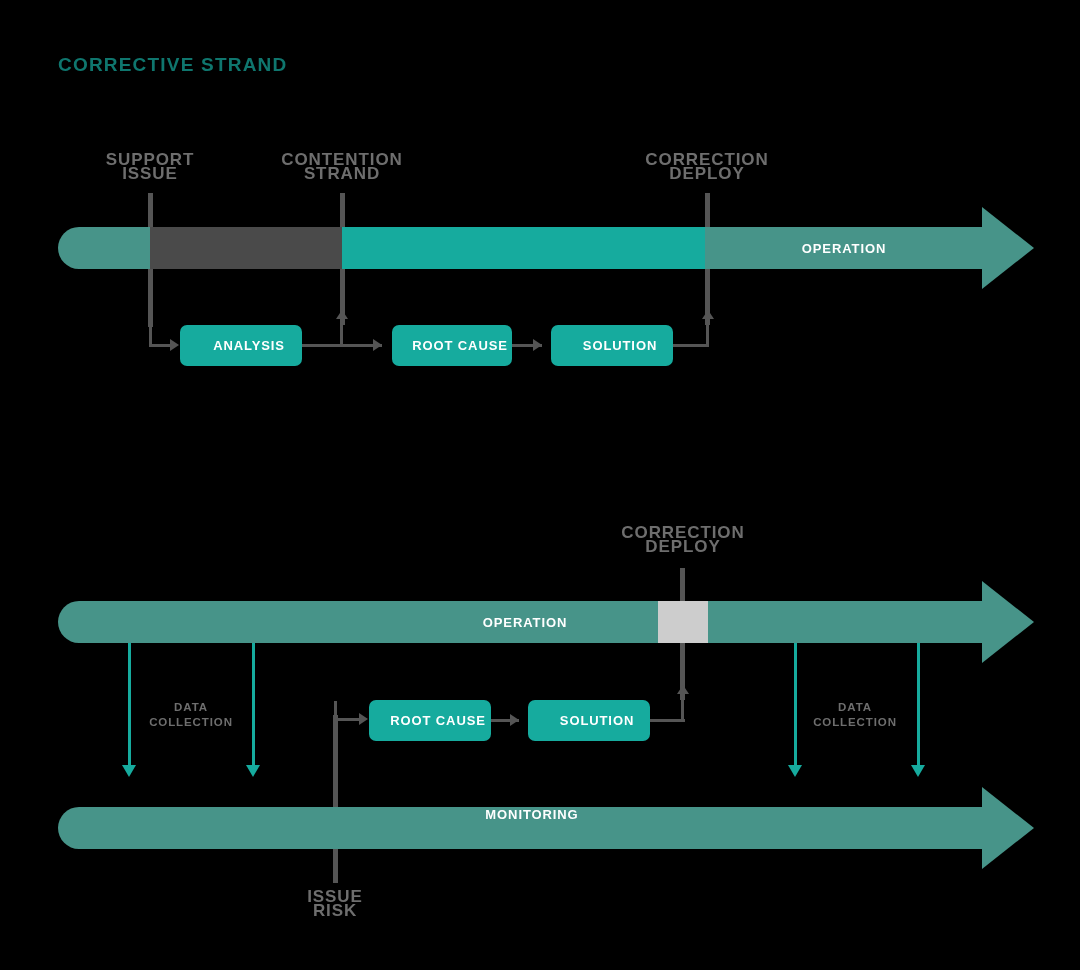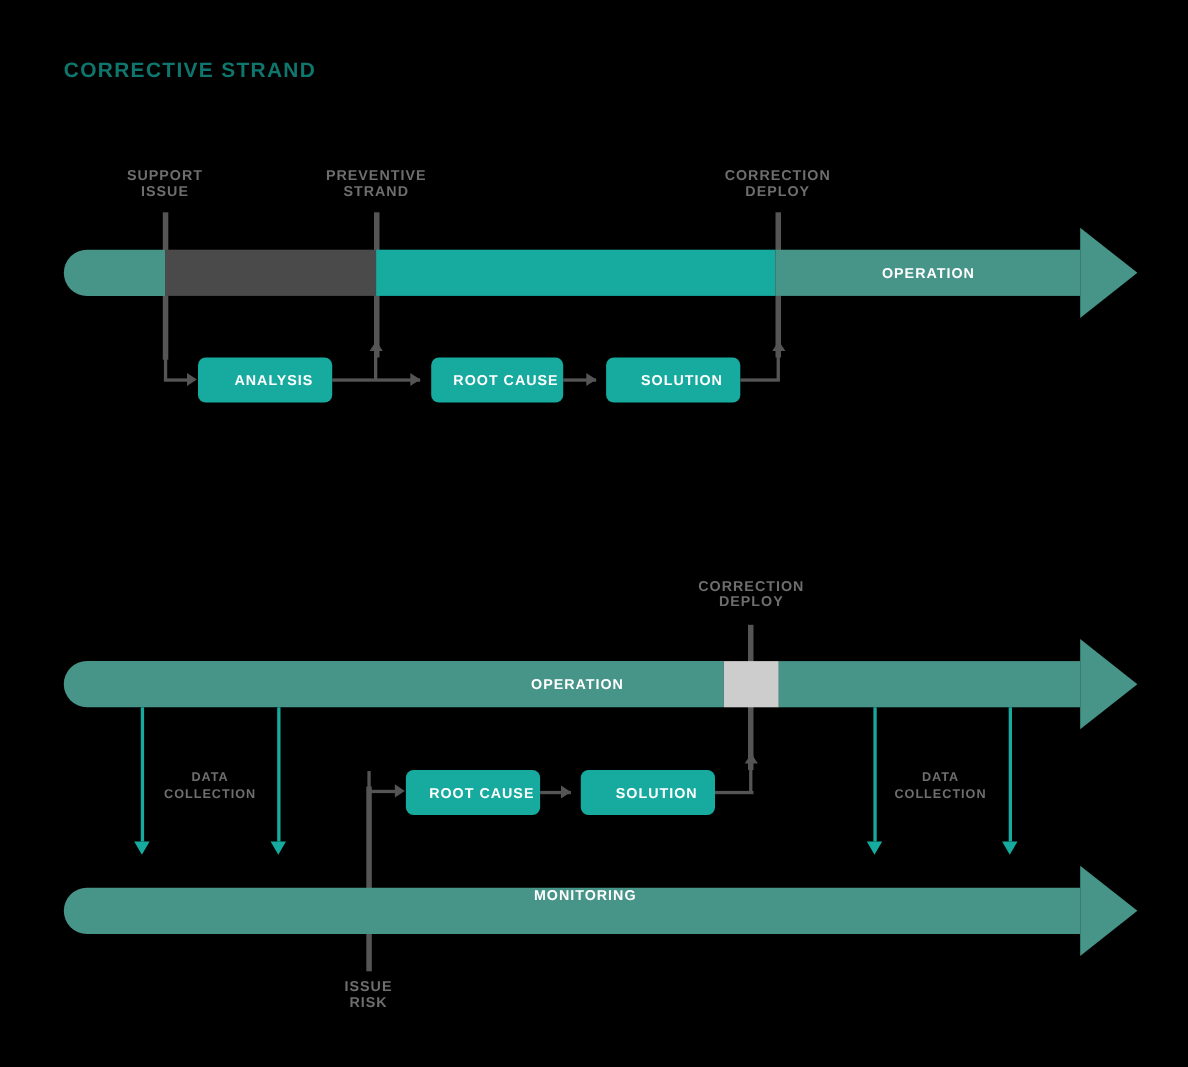--- a/index.html
+++ b/index.html
@@ -57,21 +57,21 @@
 
   
   .marker-line{
     position:absolute;
     width:5px;
     background:#555555;
   }
   .marker-label{
     position:absolute;
     color:#6e6e6e;
-    font-size:13px;
+    font-size:17px;
     font-weight:bold;
     letter-spacing:0.9px;
     line-height:14px;
     text-align:center;
     white-space:nowrap;
     transform:translateX(-50%);
   }
 
   
   .proc-box{
@@ -133,21 +133,21 @@
 
 <div class="stage">
 
   <div class="section-title" style="left:58px;top:54px;">CORRECTIVE STRAND</div>
 
   <div class="marker-label" style="left:150px;top:153px;">
     <div>SUPPORT</div>
     <div>ISSUE</div>
   </div>
   <div class="marker-label" style="left:342px;top:153px;">
-    <div>PREVENTIVE</div>
+    <div>CONTENTION</div>
     <div>STRAND</div>
   </div>
   <div class="marker-label" style="left:707px;top:153px;">
     <div>CORRECTION</div>
     <div>DEPLOY</div>
   </div>
 
   <div class="marker-line" style="left:148px;top:193px;height:134px;"></div>
   <div class="marker-line" style="left:340px;top:193px;height:132px;"></div>
   <div class="marker-line" style="left:705px;top:193px;height:132px;"></div>

